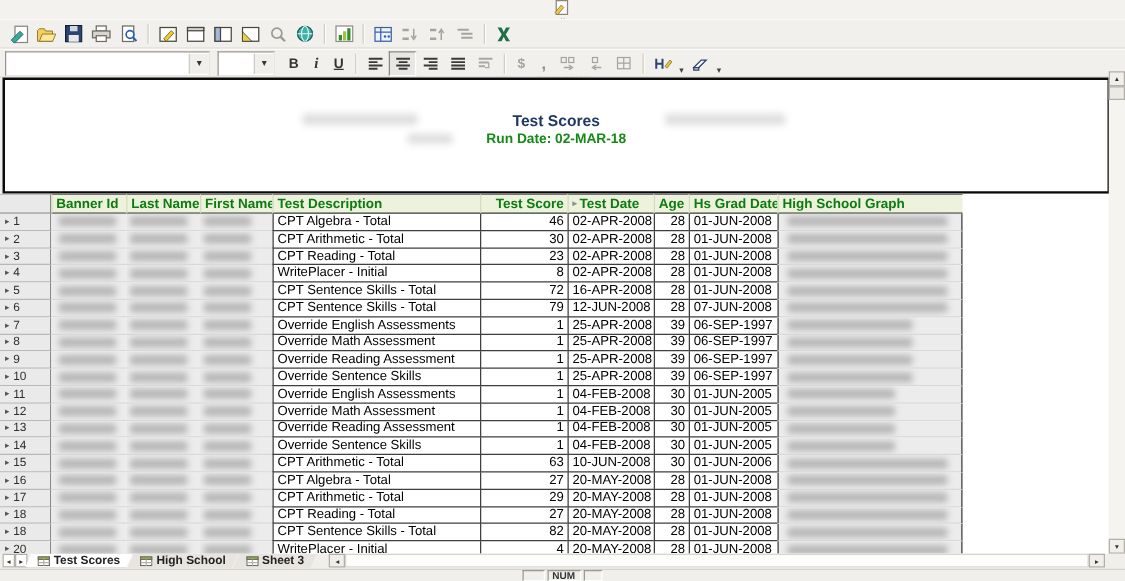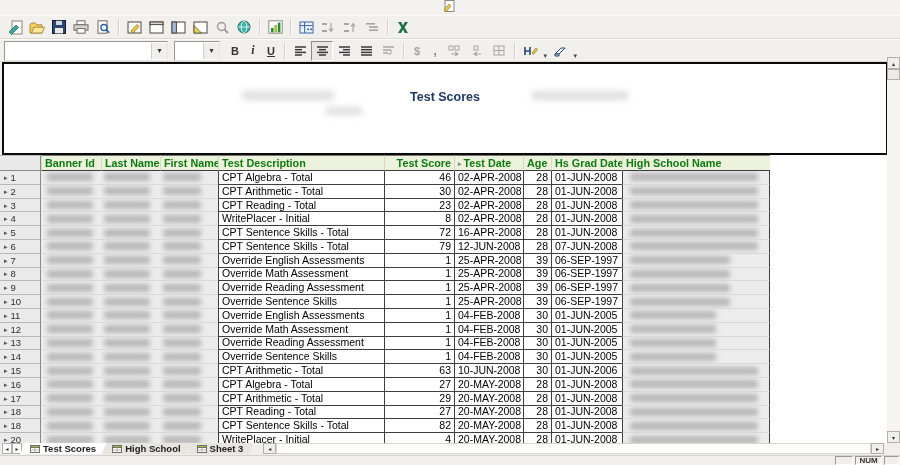--- a/index.html
+++ b/index.html
@@ -90,21 +90,21 @@
        filter:drop-shadow(0 0 0.6px #6f6c67);font-weight:bold;}
   .tab.active{background:#fff;font-weight:bold;z-index:2;filter:drop-shadow(0 0 0.7px #000);}
   .tabicon{width:10px;height:8px;display:block;}
   .tabdiv{width:4px;}
   .hleft{margin-left:6px;height:11px;}
   .htrack{flex:1;height:11px;box-sizing:border-box;background:#fdfdfc;border:1px solid #d8d5d0;margin:0;}
   .hright{height:11px;}
   .tabbar .corner{width:16px;height:11px;}
   
   .statusbar{position:absolute;top:455px;left:0;width:900px;height:10px;background:#f1efec;
-             border-top:1px solid #d5d1cb;display:flex;align-items:center;justify-content:flex-end;
+             border-top:1px solid #d5d1cb;display:flex;align-items:center;justify-content:center;
              font-size:8px;color:#333;box-sizing:border-box;}
   .sbox{height:9px;box-sizing:border-box;border:1px solid;border-color:#9d9992 #fdfdfc #fdfdfc #9d9992;
         margin-right:2px;text-align:center;line-height:8px;}
   .sbox.b1{width:18px;} .sbox.b2{width:27px;font-weight:bold;} .sbox.b3{width:15px;margin-right:1px;}
   svg{display:block;}
 </style>
 </head>
 <body>
 
 <div class="app">
@@ -367,38 +367,39 @@
           <path d="M2 9 L6 9 L6 11 L2 11 Z" fill="#c9d4e8" stroke="#2c4470"></path>
         </svg>
       </span>
   </div>
 
   <div class="report">
     <span class="smudge sm1"></span>
     <span class="smudge sm2"></span>
     <span class="smudge sm3"></span>
     <div class="rtitle">Test Scores</div>
+    <div class="rdate">Run Date: 02-MAR-18</div>
   </div>
 
   <div class="sheetbg">
     <div class="grid">
       <div class="hrow">
         <div class="cell corner"></div>
         <div class="cell">Banner Id</div>
         <div class="cell">Last Name</div>
         <div class="cell">First Name</div>
         <div class="cell">Test Description</div>
         <div class="cell h-score">Test Score</div>
         <div class="cell">
             <span class="sortind"></span>
             <span>Test Date</span>
           </div>
         <div class="cell">Age</div>
         <div class="cell">Hs Grad Date</div>
-        <div class="cell">High School Name</div>
+        <div class="cell">High School Graph</div>
       </div>
       <div>
 
       <div class="drow">
           <div class="cell gut">
               <span>1</span>
             </div>
           <div class="cell rd c-banner">
               <span class="redact"></span>
             </div>

